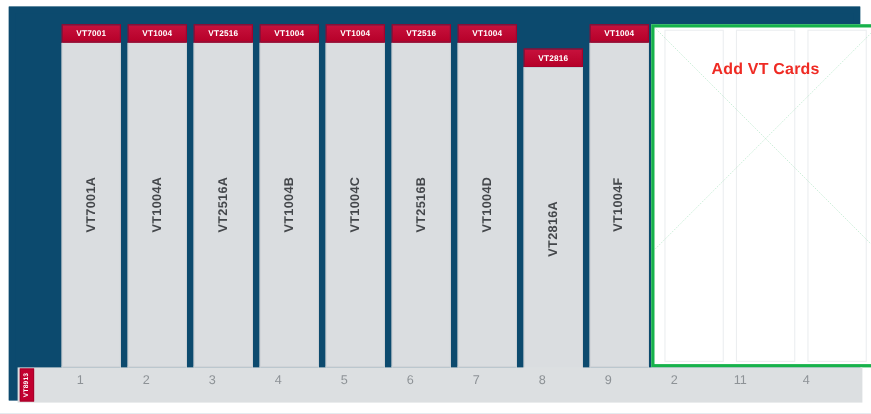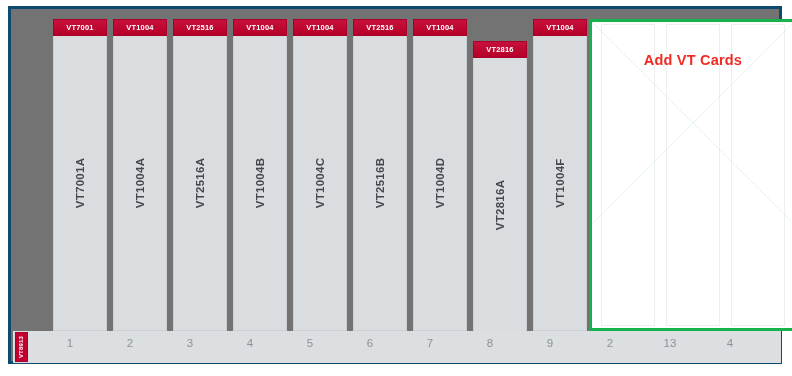--- a/index.html
+++ b/index.html
@@ -19,22 +19,22 @@
     overflow: hidden;
   }
 
   
   .chassis-frame {
     position: absolute;
     left: 8px;
     top: 6px;
     width: 774px;
     height: 358px;
-    border: 3px solid #0c4a6e;
-    background: #737373;
+    border: 6px solid #0c4a6e;
+    background: #0c4a6e;
     box-sizing: border-box;
   }
 
   
   .rack {
     position: absolute;
     left: 10px;
     top: 8px;
     width: 770px;
     height: 314px;
@@ -264,19 +264,19 @@
     <div class="slot-num" style="left: 30px;">1</div>
         <div class="slot-num" style="left: 90px;">2</div>
         <div class="slot-num" style="left: 150px;">3</div>
         <div class="slot-num" style="left: 210px;">4</div>
         <div class="slot-num" style="left: 270px;">5</div>
         <div class="slot-num" style="left: 330px;">6</div>
         <div class="slot-num" style="left: 390px;">7</div>
         <div class="slot-num" style="left: 450px;">8</div>
         <div class="slot-num" style="left: 510px;">9</div>
         <div class="slot-num" style="left: 570px;">2</div>
-        <div class="slot-num" style="left: 630px;">13</div>
+        <div class="slot-num" style="left: 630px;">11</div>
         <div class="slot-num" style="left: 690px;">4</div>
       </div>
 
   </div>
 
 </div>
 
 </body></html>

